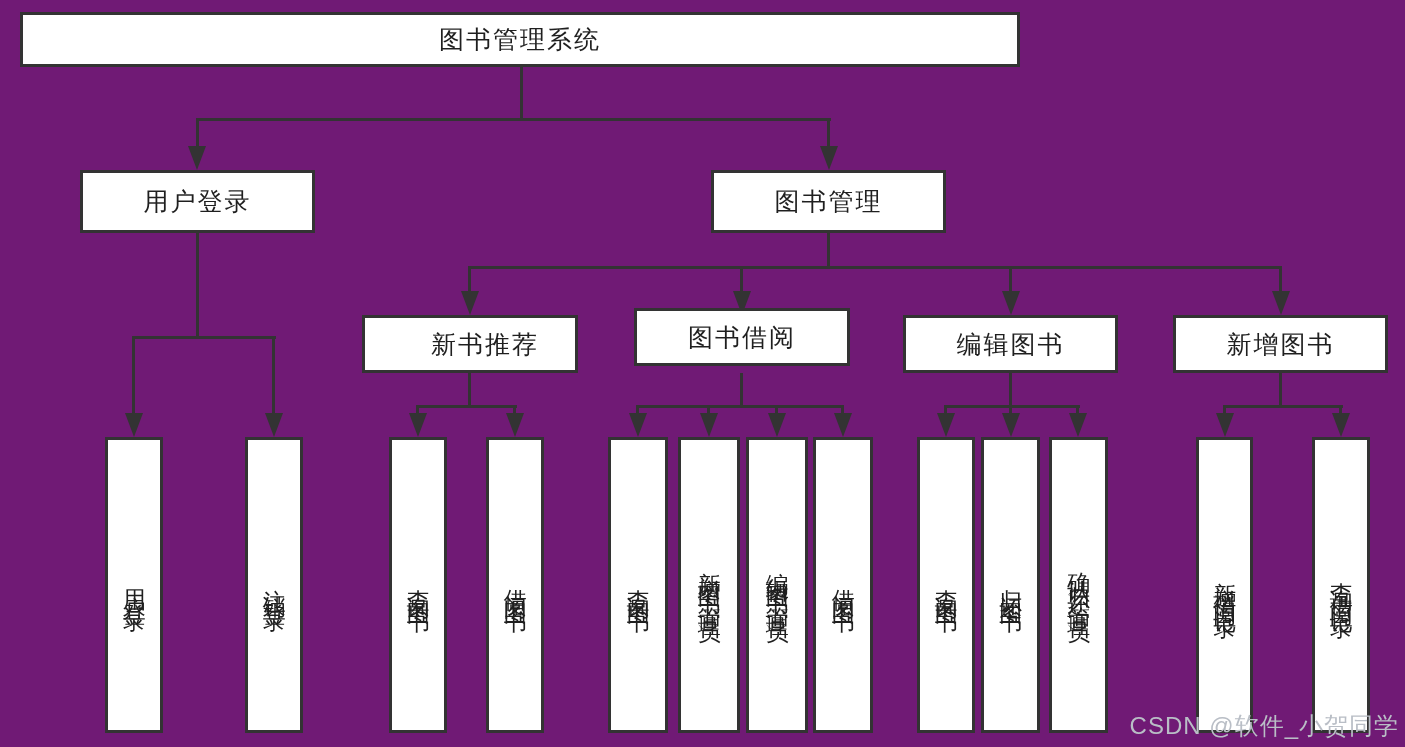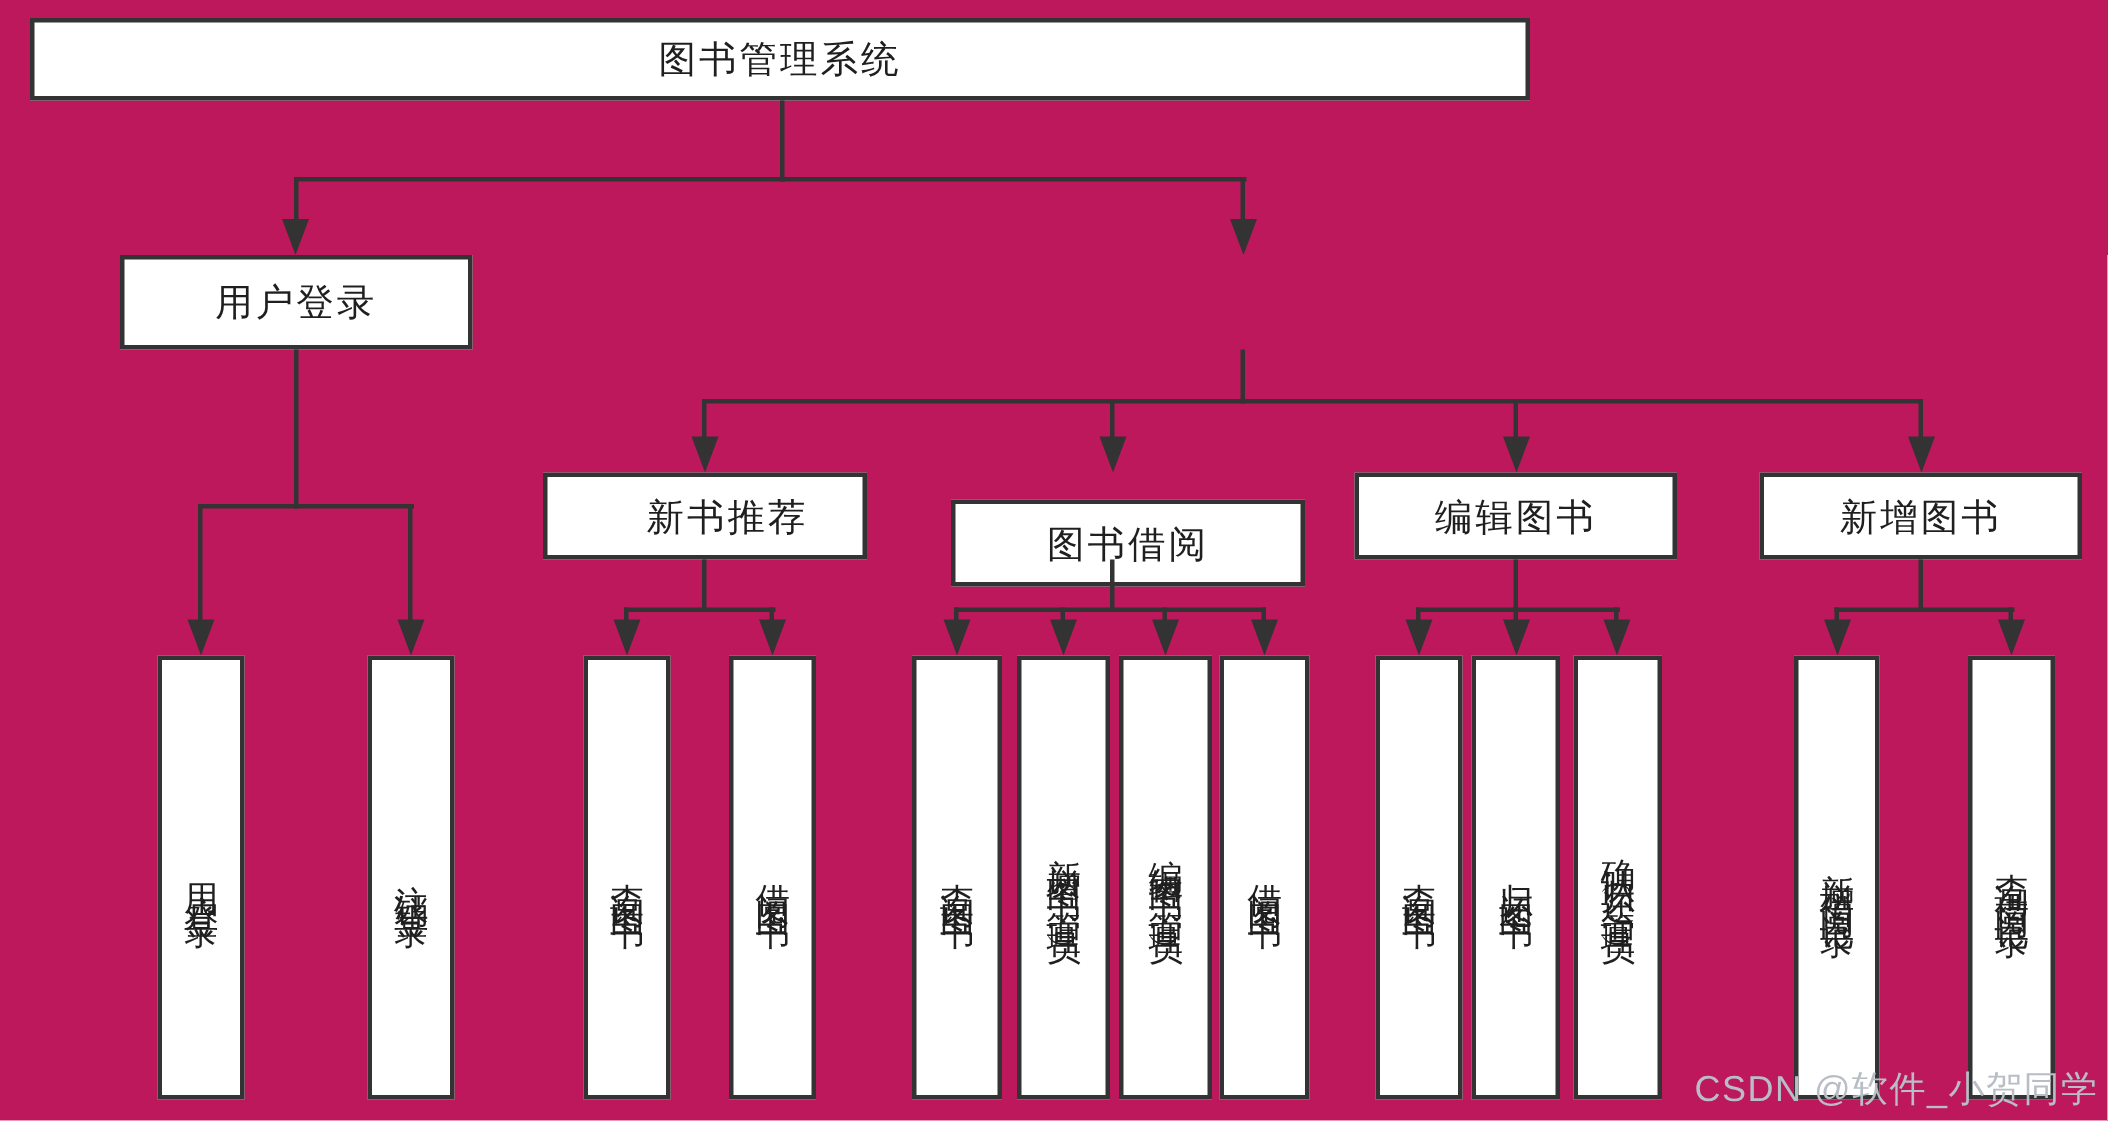--- a/index.html
+++ b/index.html
@@ -1,17 +1,17 @@
 <!DOCTYPE html>
 <html><head>
 <meta charset="utf-8">
 <style>
   html,body{margin:0;padding:0;background:#ffffff;}
   body{font-family:"Liberation Sans","DejaVu Sans",sans-serif;}
-  #canvas{position:relative;width:1405px;height:747px;background:#be185d;overflow:hidden;}
+  #canvas{position:relative;width:1405px;height:747px;background:#701a75;overflow:hidden;}
 
   .node{
     position:absolute;
     box-sizing:border-box;
     border:3px solid #333333;
     background:#ffffff;
     display:flex;
     align-items:center;
     justify-content:center;
     color:#1f1f1f;
@@ -60,20 +60,23 @@
   <div class="line" style="left:520px;top:67px;width:3px;height:54px;"></div>
   <div class="line" style="left:196px;top:118px;width:635px;height:3px;"></div>
   <div class="line" style="left:196px;top:118px;width:3px;height:30px;"></div>
   <div class="arrowhead" style="left:188px;top:146px;"></div>
   <div class="line" style="left:827px;top:118px;width:3px;height:30px;"></div>
   <div class="arrowhead" style="left:820px;top:146px;"></div>
 
   <div class="node" style="left:80px;top:170px;width:235px;height:63px;">
     <span class="h-label">用户登录</span>
   </div>
+  <div class="node" style="left:711px;top:170px;width:235px;height:63px;">
+    <span class="h-label">图书管理</span>
+  </div>
 
   <div class="line" style="left:196px;top:233px;width:3px;height:106px;"></div>
   <div class="line" style="left:133px;top:336px;width:143px;height:3px;"></div>
   <div class="line" style="left:132px;top:336px;width:3px;height:79px;"></div>
   <div class="arrowhead" style="left:125px;top:413px;"></div>
   <div class="line" style="left:272px;top:336px;width:3px;height:79px;"></div>
   <div class="arrowhead" style="left:265px;top:413px;"></div>
 
   <div class="line" style="left:827px;top:233px;width:3px;height:36px;"></div>
   <div class="line" style="left:468px;top:266px;width:814px;height:3px;"></div>
@@ -82,21 +85,21 @@
   <div class="line" style="left:740px;top:266px;width:3px;height:27px;"></div>
   <div class="arrowhead" style="left:733px;top:291px;"></div>
   <div class="line" style="left:1009px;top:266px;width:3px;height:27px;"></div>
   <div class="arrowhead" style="left:1002px;top:291px;"></div>
   <div class="line" style="left:1279px;top:266px;width:3px;height:27px;"></div>
   <div class="arrowhead" style="left:1272px;top:291px;"></div>
 
   <div class="node" style="left:362px;top:315px;width:216px;height:58px;padding-left:30px;">
     <span class="h-label">新书推荐</span>
   </div>
-  <div class="node" style="left:634px;top:333px;width:236px;height:58px;">
+  <div class="node" style="left:634px;top:308px;width:216px;height:58px;">
     <span class="h-label">图书借阅</span>
   </div>
   <div class="node" style="left:903px;top:315px;width:215px;height:58px;">
     <span class="h-label">编辑图书</span>
   </div>
   <div class="node" style="left:1173px;top:315px;width:215px;height:58px;">
     <span class="h-label">新增图书</span>
   </div>
 
   <div class="line" style="left:468px;top:373px;width:3px;height:35px;"></div>

